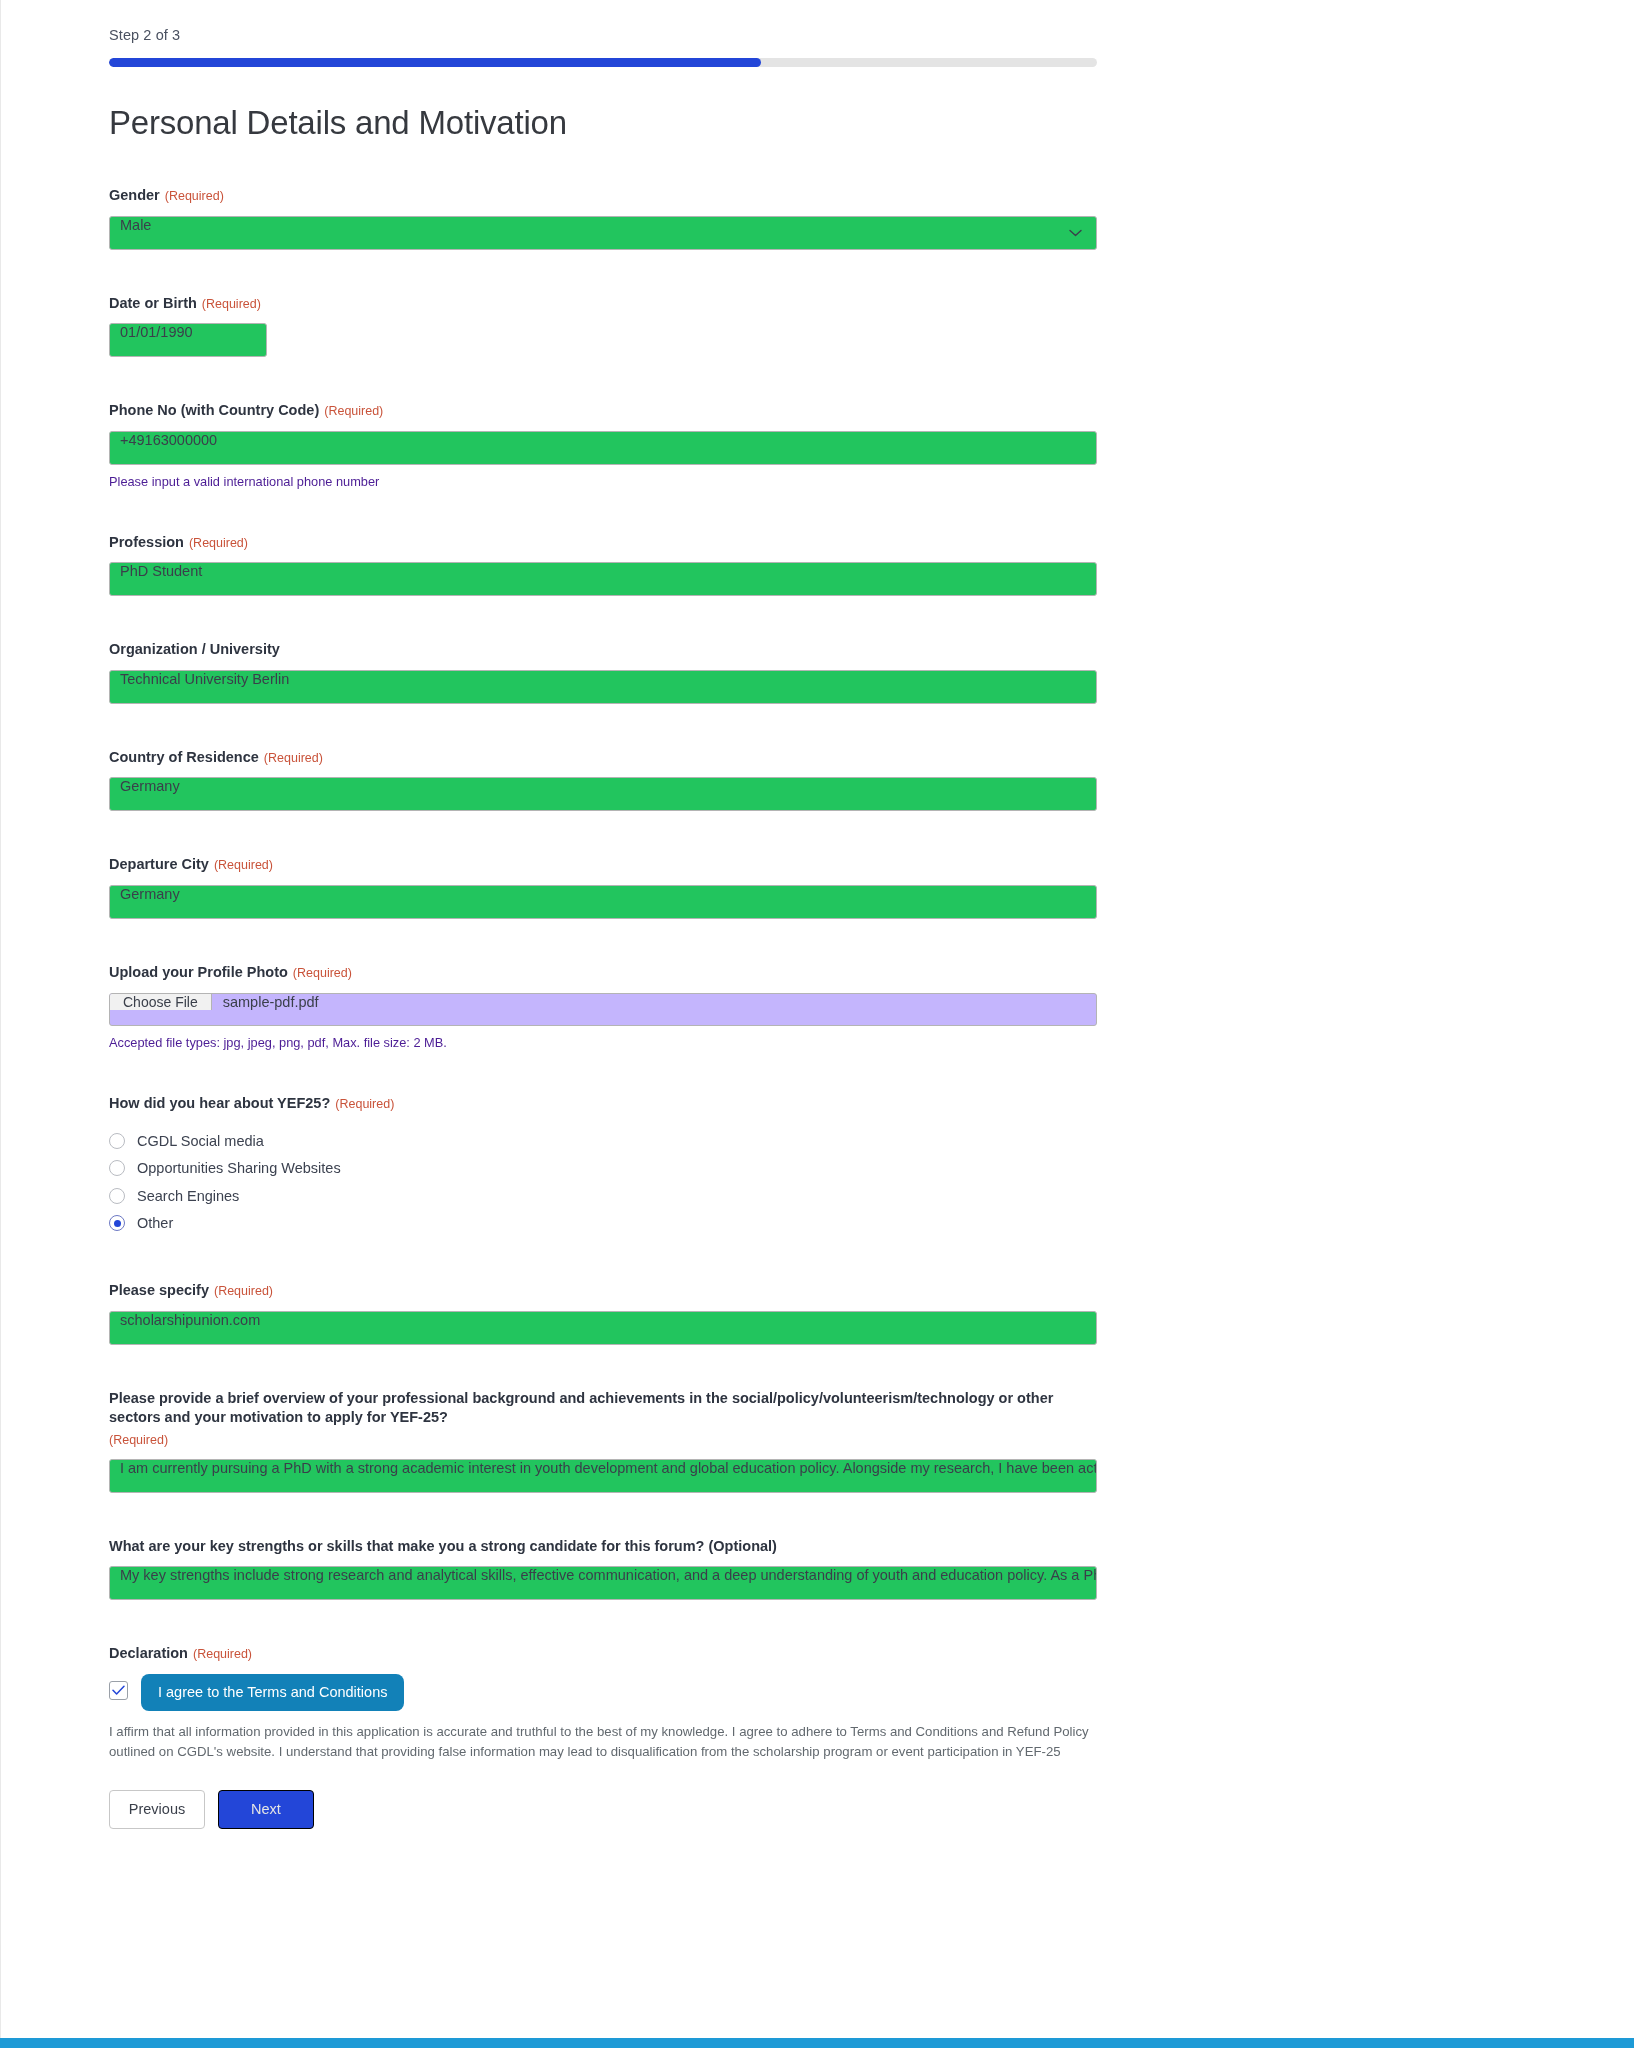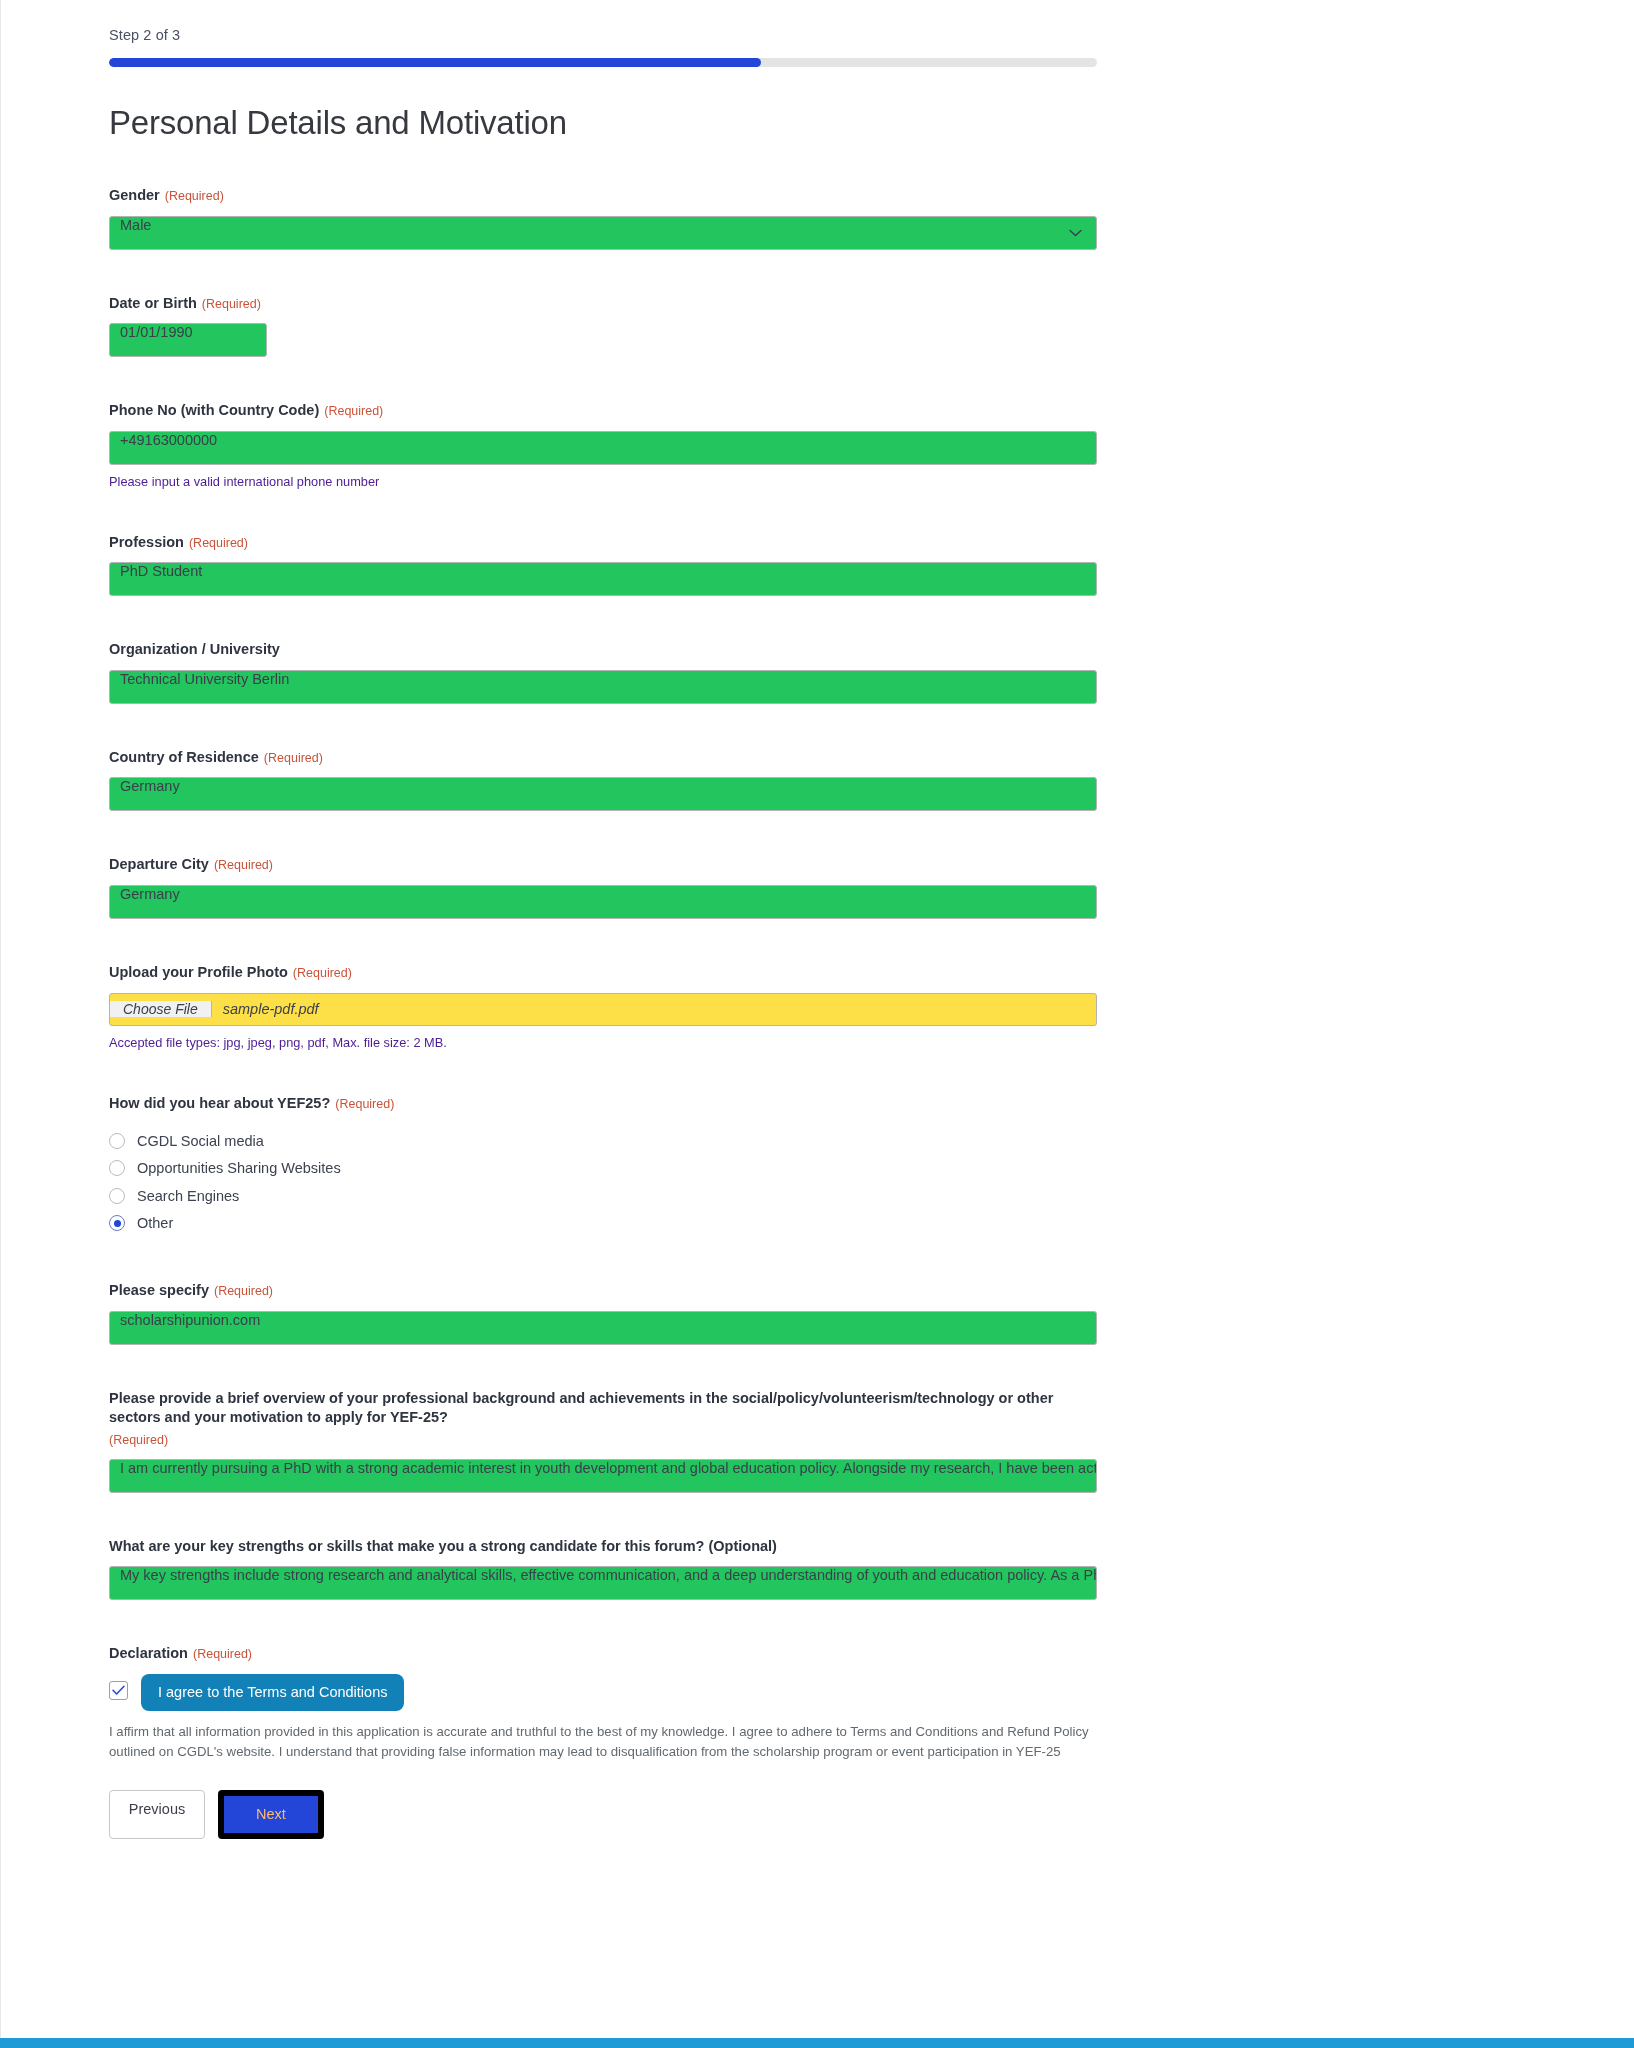--- a/index.html
+++ b/index.html
@@ -121,24 +121,23 @@
   }
 
   
   .file-row {
     box-sizing: border-box;
     width: 988px;
     height: 33px;
     border: 1px solid #b4b4b4;
     border-radius: 3px;
     display: flex;
-    align-items: center;
-    background: #fde047;
+    align-items: flex-start;
+    background: #c4b5fd;
     overflow: hidden;
-    font-style: italic;
   }
   .choose-btn {
     background: #f1f1f1;
     border-right: 1px solid #b4b4b4;
     padding: 0 13px;
     display: flex;
     align-items: center;
     font-size: 14px;
     color: #3a3f4a;
     white-space: nowrap;
@@ -232,22 +231,22 @@
   }
   .btn-prev {
     background: #ffffff;
     border: 1px solid #c7c7c7;
     color: #3a3f4a;
     min-width: 86px;
     text-align: center;
   }
   .btn-next {
     background: #2346d8;
-    border: 6px solid #000000;
-    color: #fdba74;
+    border: 1px solid #000000;
+    color: #e5e5e5;
     margin-left: 13px;
     min-width: 86px;
     text-align: center;
   }
 
   .footer-bar {
     position: absolute;
     left: 0;
     bottom: 0;
     width: 1634px;

